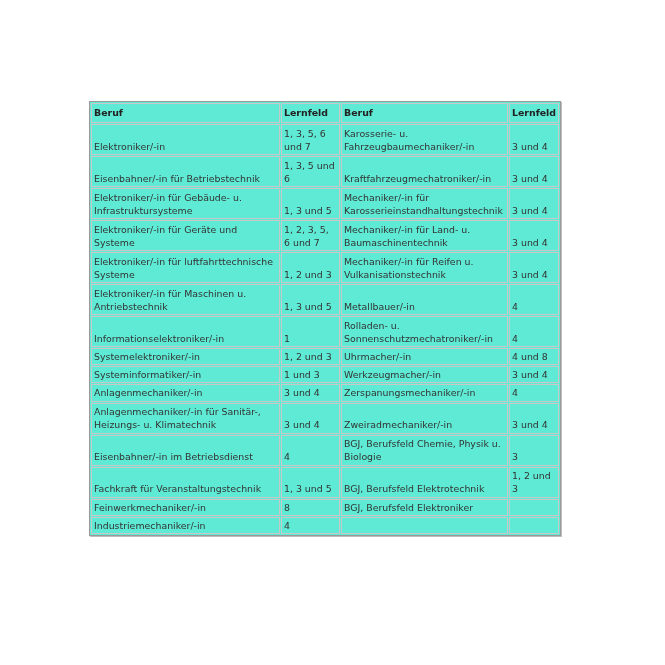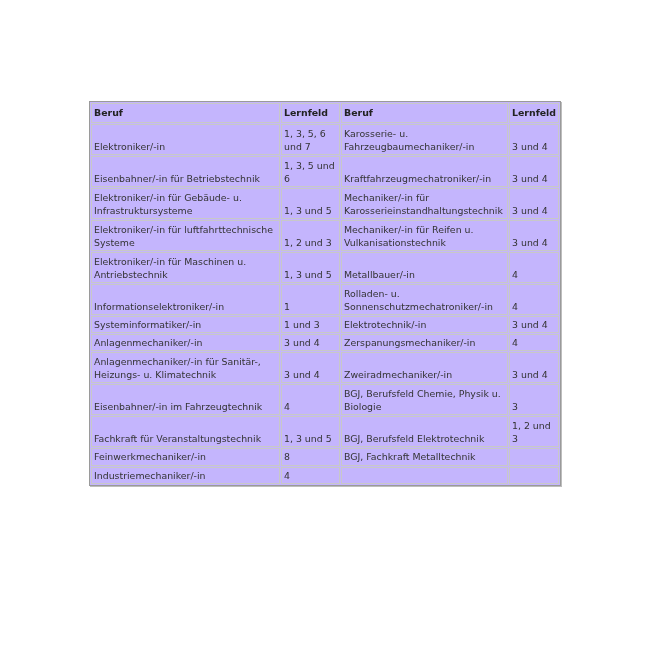--- a/index.html
+++ b/index.html
@@ -1,18 +1,18 @@
 <!DOCTYPE html>
 <html><head>
 <meta charset="utf-8">
 <style>
   html, body { margin:0; padding:0; background:#ffffff; }
   body { width:665px; height:665px; position:relative; overflow:hidden; font-family:"DejaVu Sans", sans-serif; }
   .wrap { position:absolute; left:89px; top:101px; }
-  table { border-collapse:separate; border-spacing:1px; border:1px solid #9a9a9a; background:#c4b5fd; box-shadow: 1px 1px 0 #bdbdbd; }
+  table { border-collapse:separate; border-spacing:1px; border:1px solid #9a9a9a; background:#5eead4; box-shadow: 1px 1px 0 #bdbdbd; }
   td, th { border:1px solid #c8c8c8; font-size:9.4px; line-height:13.2px; color:#333; vertical-align:bottom; text-align:left; padding:1px 2px; }
   th { font-weight:bold; color:#222; vertical-align:middle; height:16px; }
   .c1 { width:183px; }
   .c2 { width:53px; }
   .c3 { width:161px; }
   .c4 { width:44px; }
   tr.r2 td { height:27px; }
   tr.r1 td { height:13px; }
 </style>
 </head>
@@ -41,71 +41,83 @@
           <td>Kraftfahrzeugmechatroniker/-in</td>
           <td>3 und 4</td>
         </tr>
         <tr class="r2">
           <td>Elektroniker/-in für Gebäude- u. Infrastruktursysteme</td>
           <td>1, 3 und 5</td>
           <td>Mechaniker/-in für Karosserieinstandhaltungstechnik</td>
           <td>3 und 4</td>
         </tr>
         <tr class="r2">
+          <td>Elektroniker/-in für Geräte und Systeme</td>
+          <td>1, 2, 3, 5, 6 und 7</td>
+          <td>Mechaniker/-in für Land- u. Baumaschinentechnik</td>
+          <td>3 und 4</td>
+        </tr>
+        <tr class="r2">
           <td>Elektroniker/-in für luftfahrttechnische Systeme</td>
           <td>1, 2 und 3</td>
           <td>Mechaniker/-in für Reifen u. Vulkanisationstechnik</td>
           <td>3 und 4</td>
         </tr>
         <tr class="r2">
           <td>Elektroniker/-in für Maschinen u. Antriebstechnik</td>
           <td>1, 3 und 5</td>
           <td>Metallbauer/-in</td>
           <td>4</td>
         </tr>
         <tr class="r2">
           <td>Informationselektroniker/-in</td>
           <td>1</td>
           <td>Rolladen- u. Sonnenschutzmechatroniker/-in</td>
           <td>4</td>
         </tr>
         <tr class="r1">
+          <td>Systemelektroniker/-in</td>
+          <td>1, 2 und 3</td>
+          <td>Uhrmacher/-in</td>
+          <td>4 und 8</td>
+        </tr>
+        <tr class="r1">
           <td>Systeminformatiker/-in</td>
           <td>1 und 3</td>
-          <td>Elektrotechnik/-in</td>
+          <td>Werkzeugmacher/-in</td>
           <td>3 und 4</td>
         </tr>
         <tr class="r1">
           <td>Anlagenmechaniker/-in</td>
           <td>3 und 4</td>
           <td>Zerspanungsmechaniker/-in</td>
           <td>4</td>
         </tr>
         <tr class="r2">
           <td>Anlagenmechaniker/-in für Sanitär-, Heizungs- u. Klimatechnik</td>
           <td>3 und 4</td>
           <td>Zweiradmechaniker/-in</td>
           <td>3 und 4</td>
         </tr>
         <tr class="r2">
-          <td>Eisenbahner/-in im Fahrzeugtechnik</td>
+          <td>Eisenbahner/-in im Betriebsdienst</td>
           <td>4</td>
           <td>BGJ, Berufsfeld Chemie, Physik u. Biologie</td>
           <td>3</td>
         </tr>
         <tr class="r2">
           <td>Fachkraft für Veranstaltungstechnik</td>
           <td>1, 3 und 5</td>
           <td>BGJ, Berufsfeld Elektrotechnik</td>
           <td>1, 2 und 3</td>
         </tr>
         <tr class="r1">
           <td>Feinwerkmechaniker/-in</td>
           <td>8</td>
-          <td>BGJ, Fachkraft Metalltechnik</td>
+          <td>BGJ, Berufsfeld Elektroniker</td>
           <td></td>
         </tr>
         <tr class="r1">
           <td>Industriemechaniker/-in</td>
           <td>4</td>
           <td></td>
           <td></td>
         </tr>
       </tbody>
   </table>

